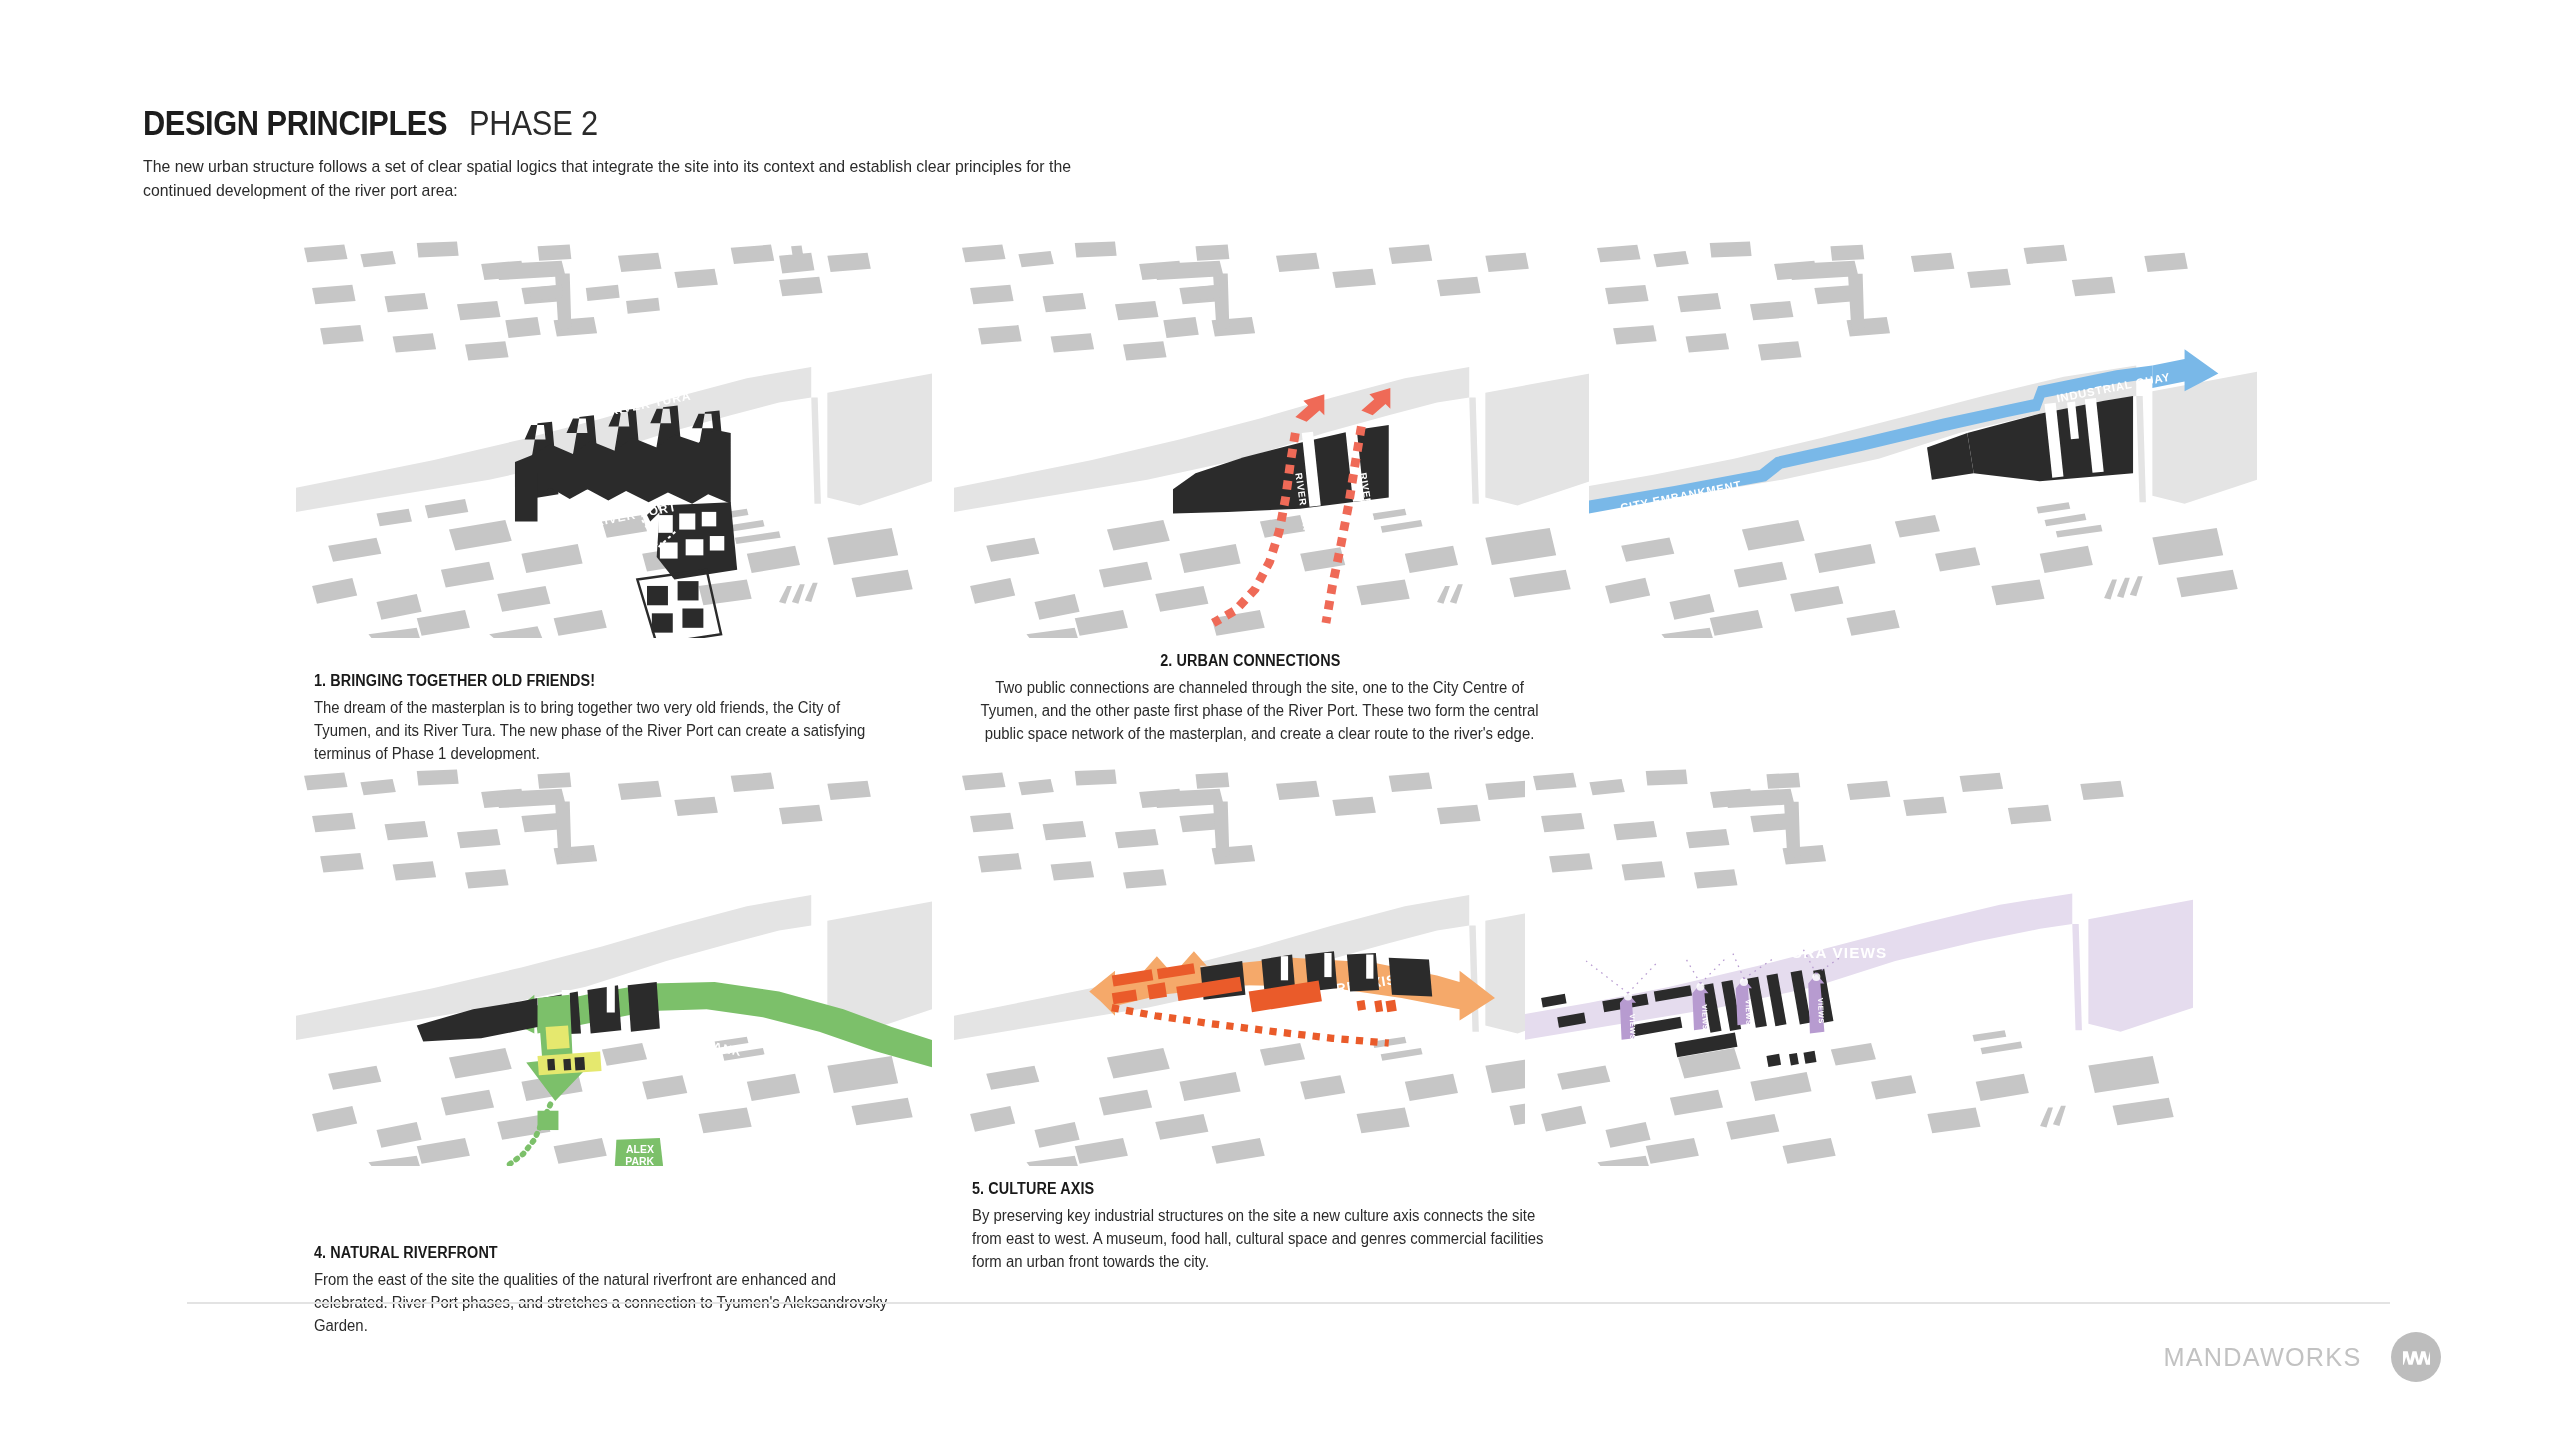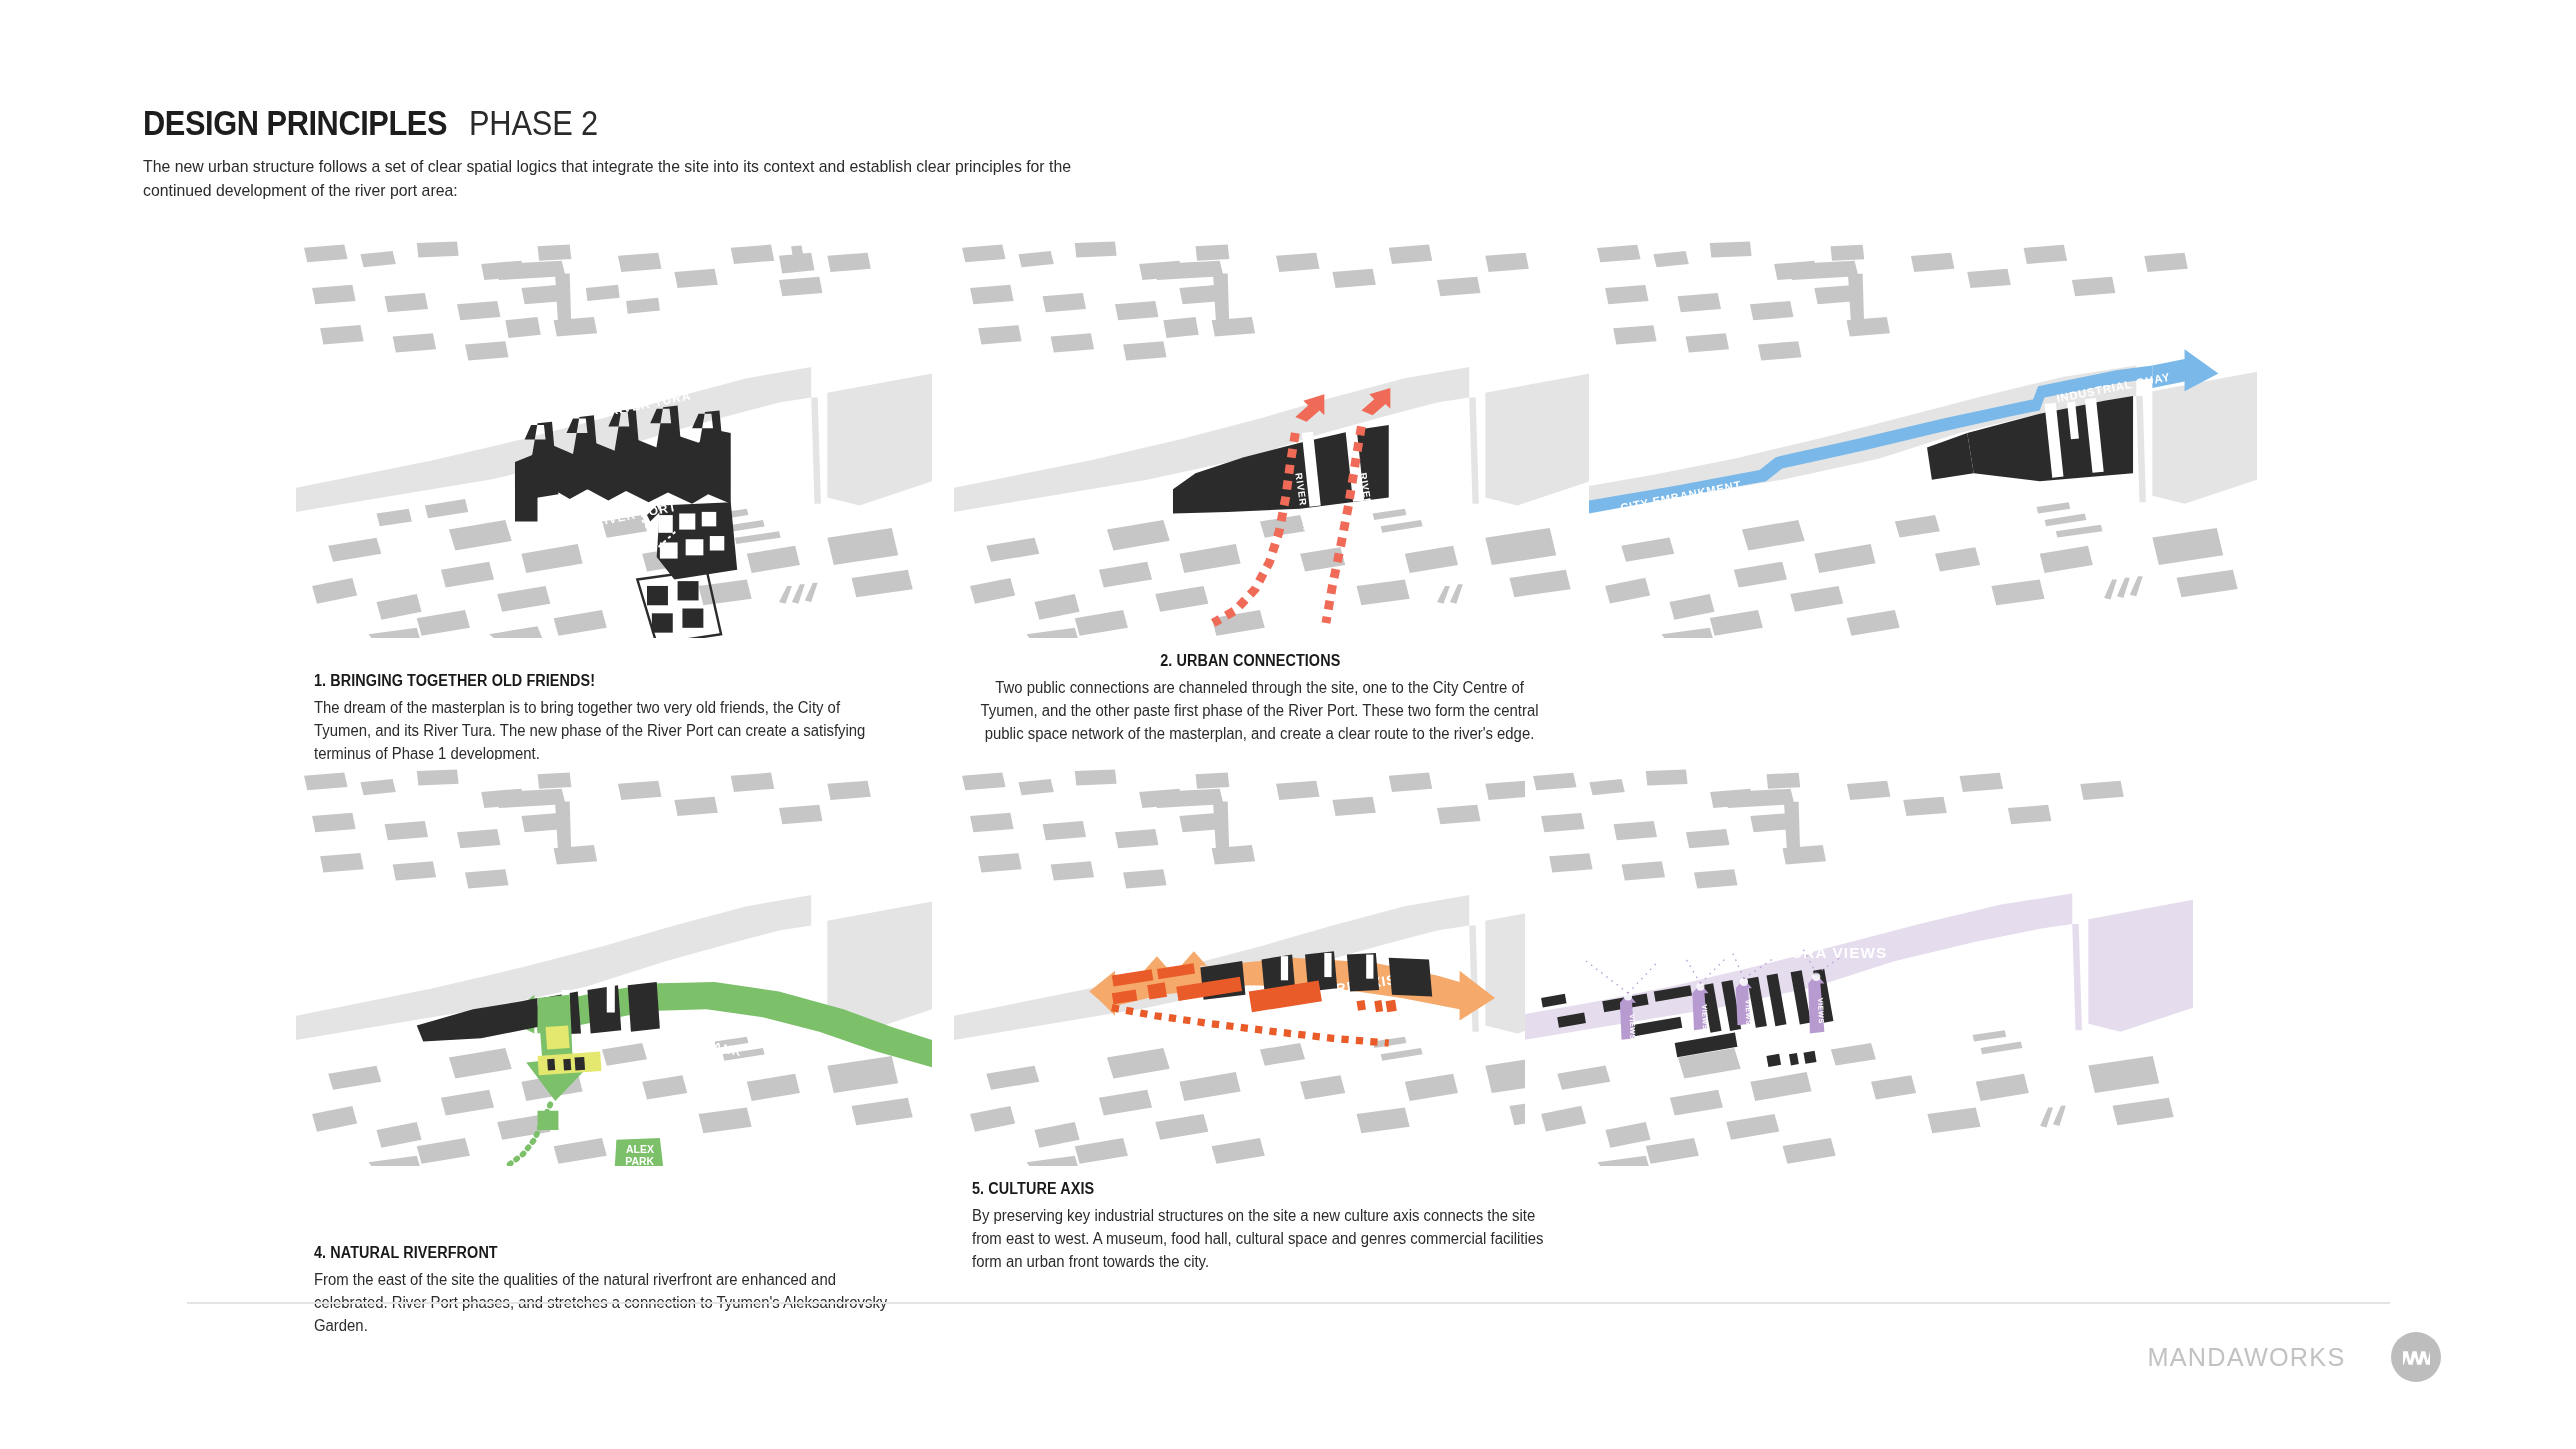--- a/index.html
+++ b/index.html
@@ -49,21 +49,21 @@
     transform: scaleX(0.93); transform-origin: left top;
   }
 
   
   .divider {
     position: absolute; left: 187px; top: 1302px;
     width: 2203px; height: 1.6px; background: #e3e3e3;
   }
   .footer-brand {
     position: absolute; right: 135px; top: 1332px;
-    display: flex; align-items: center; gap: 45px;
+    display: flex; align-items: center; gap: 29px;
   }
   .brand-text {
     font-size: 26.6px; color: #c2c2c2; letter-spacing: 1.3px;
     transform: scaleX(0.95); transform-origin: right center;
   }
   .brand-logo {
     width: 50px; height: 50px; border-radius: 50%; background: #bdbdbd;
     display: flex; align-items: center; justify-content: center;
   }
   .brand-logo svg { display: block; }

